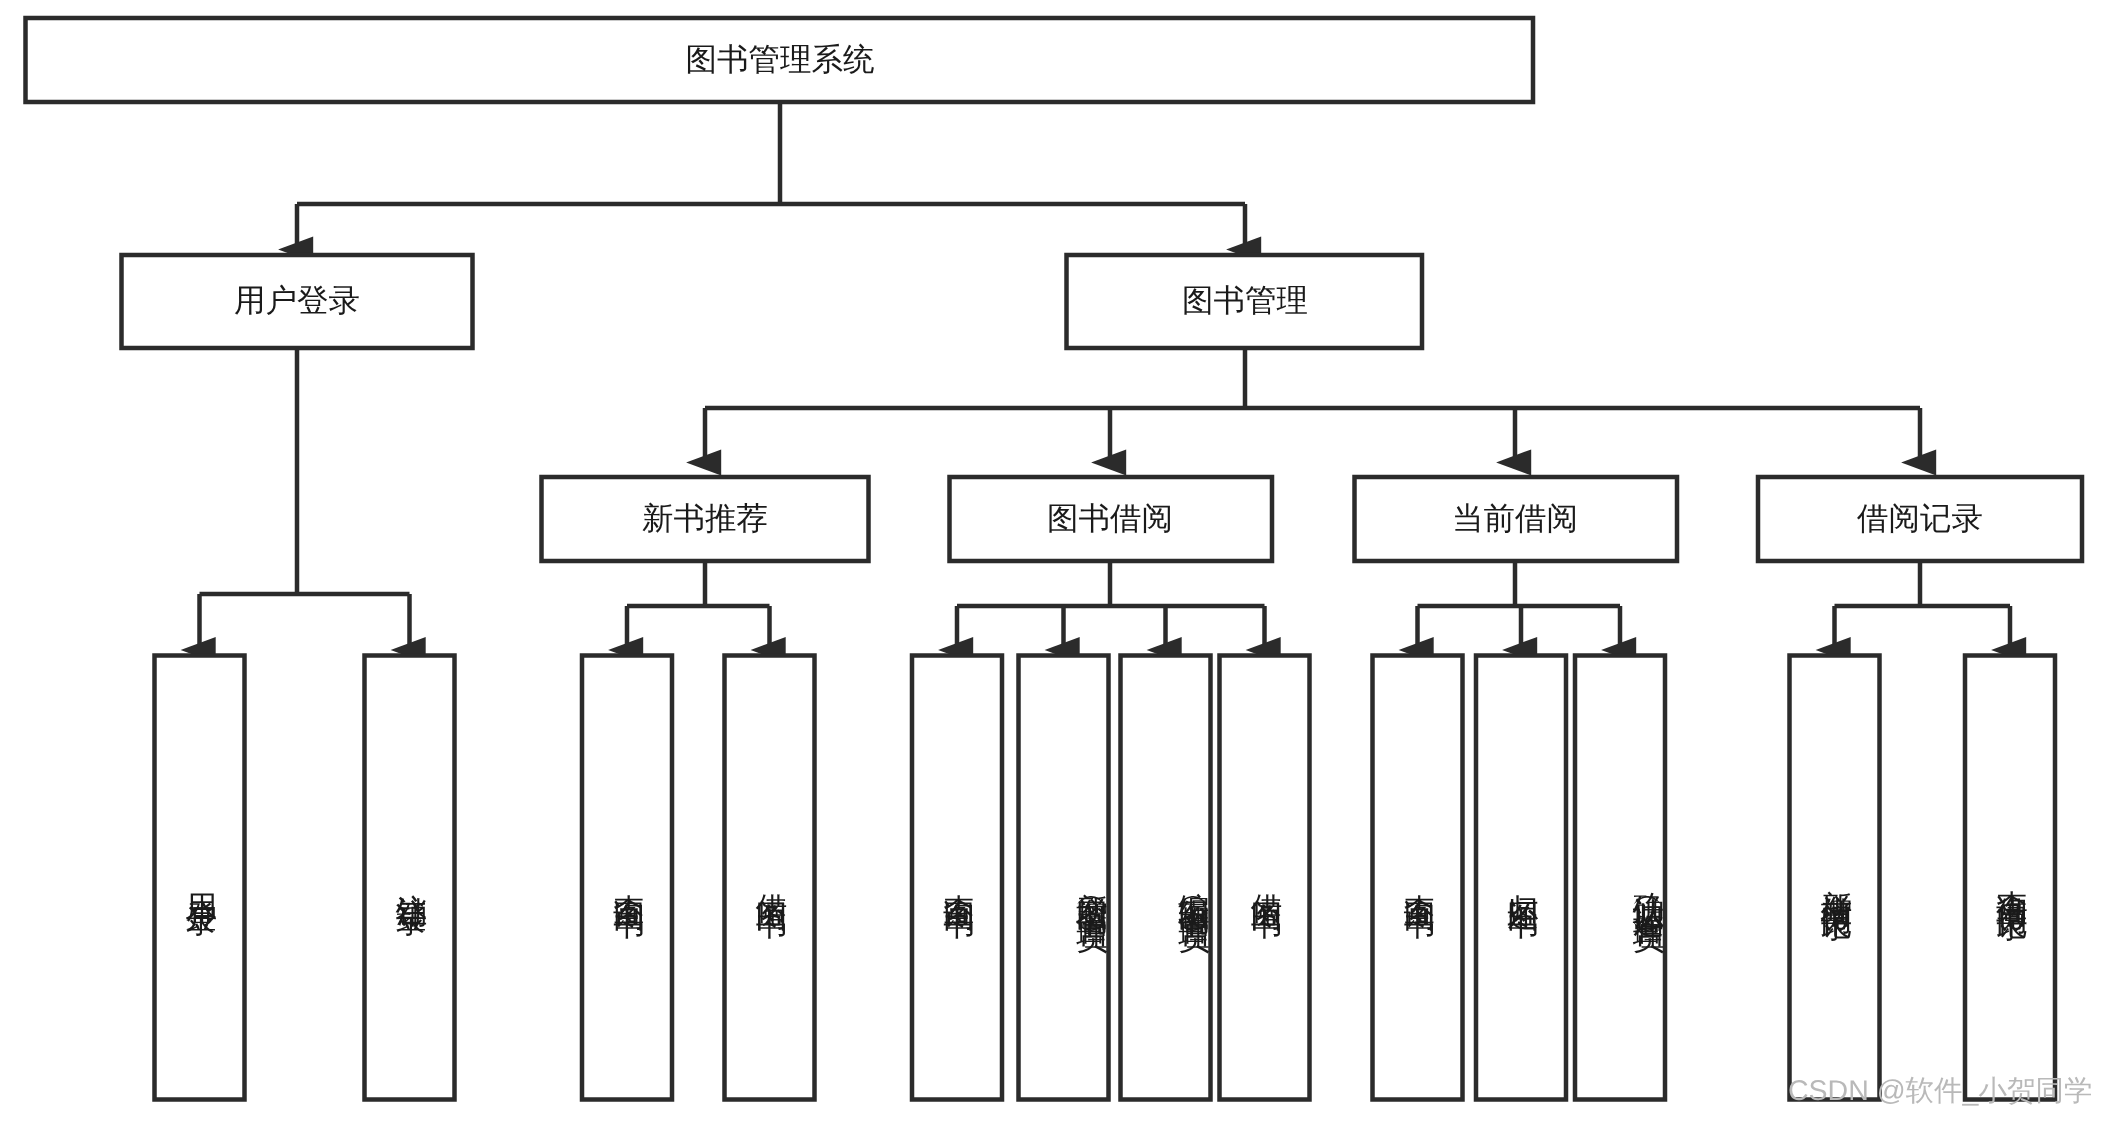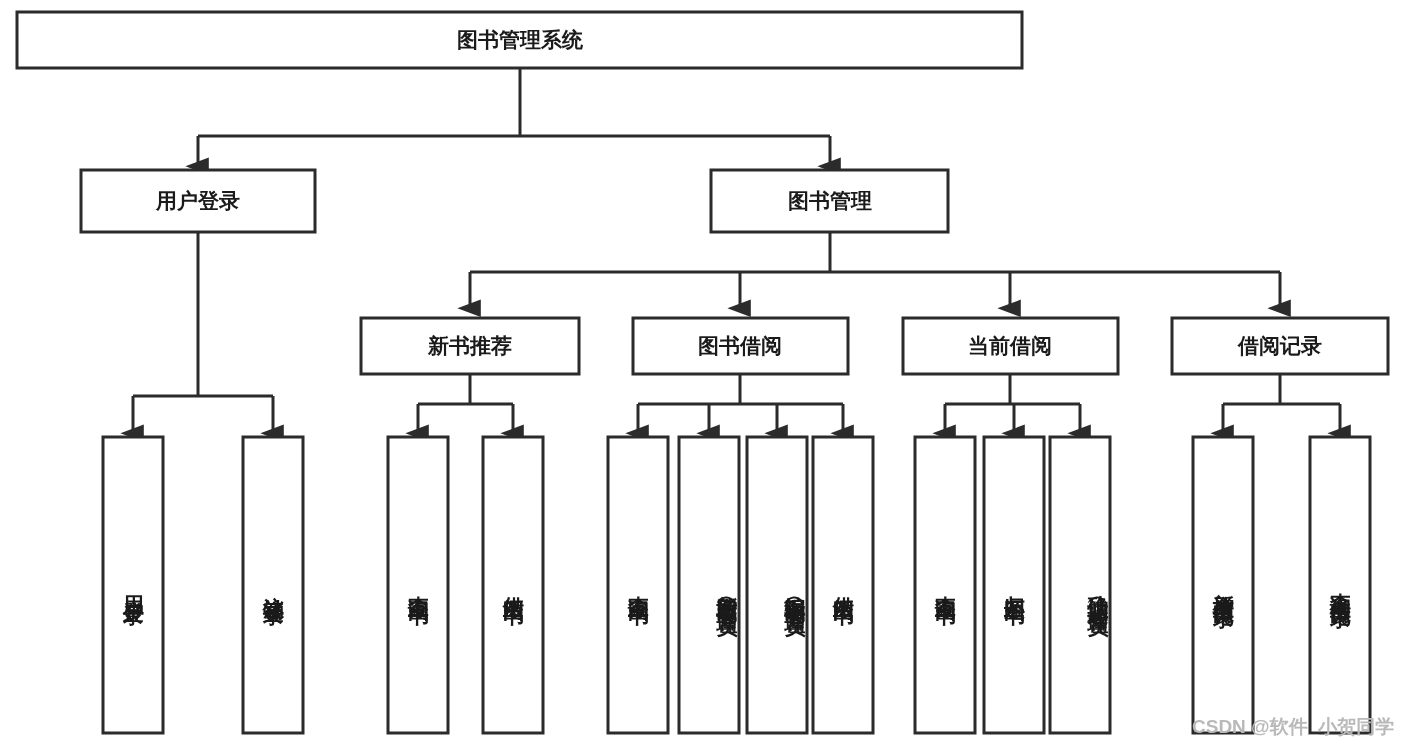--- a/index.html
+++ b/index.html
@@ -11,21 +11,20 @@
     width: 1405px;
     height: 747px;
     font-family: "Liberation Sans", "DejaVu Sans", sans-serif;
     overflow: hidden;
   }
   #diagram-root {
     position: relative;
     width: 1405px;
     height: 747px;
     background: #ffffff;
-    font-weight: bold;
   }
   svg#flow-svg {
     position: absolute;
     left: 0;
     top: 0;
     width: 1405px;
     height: 747px;
     display: block;
   }
   .node-rect {

